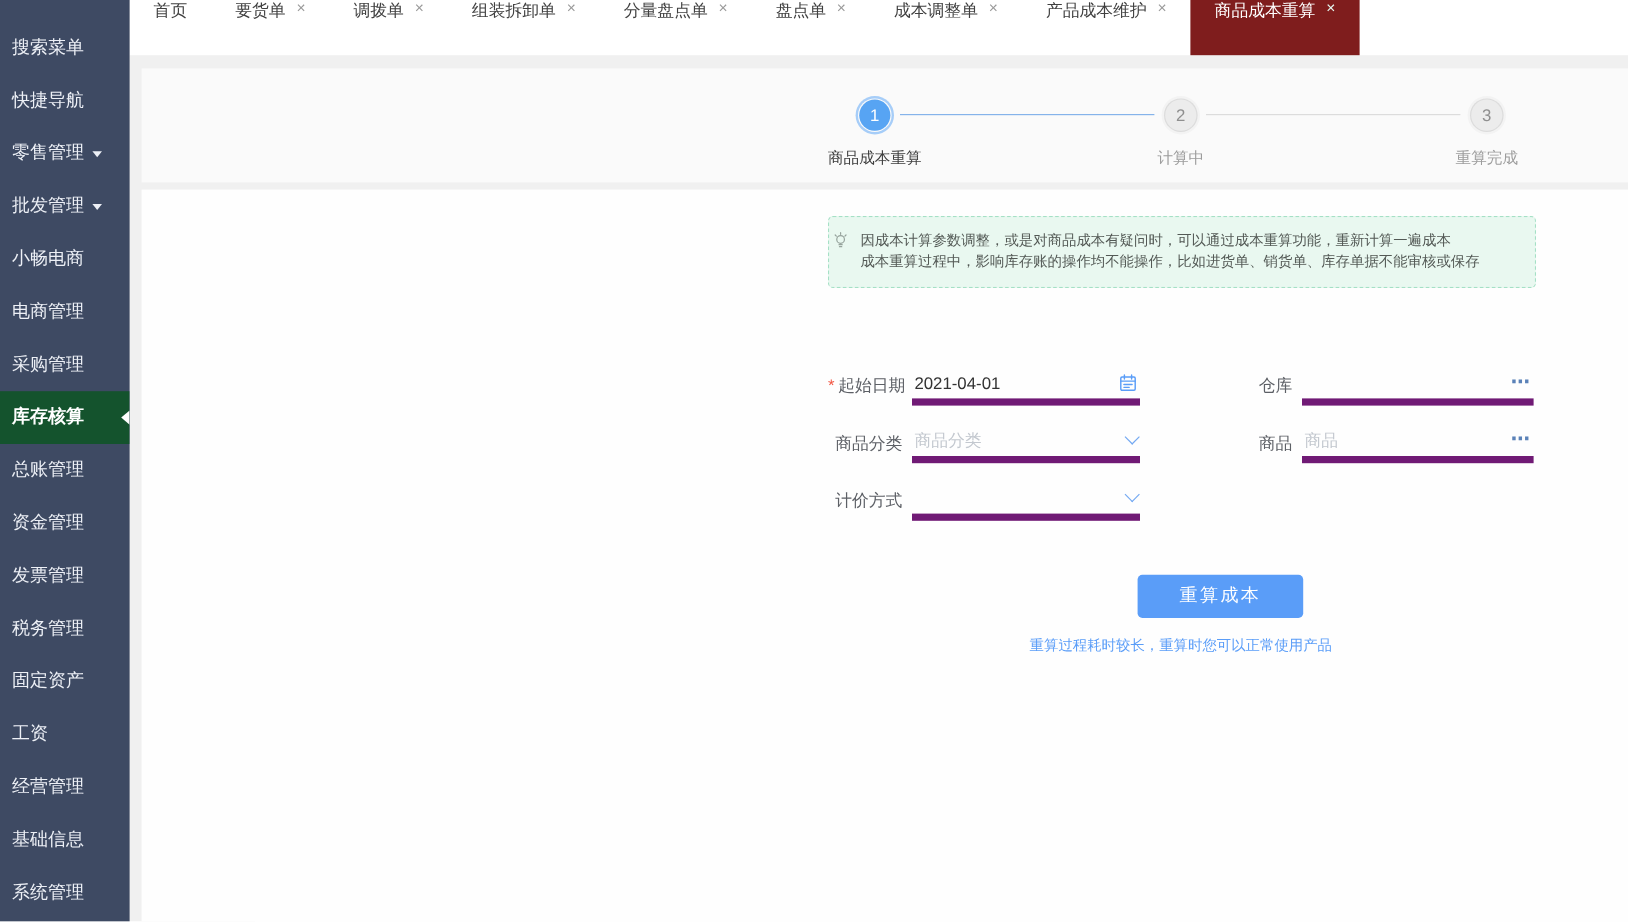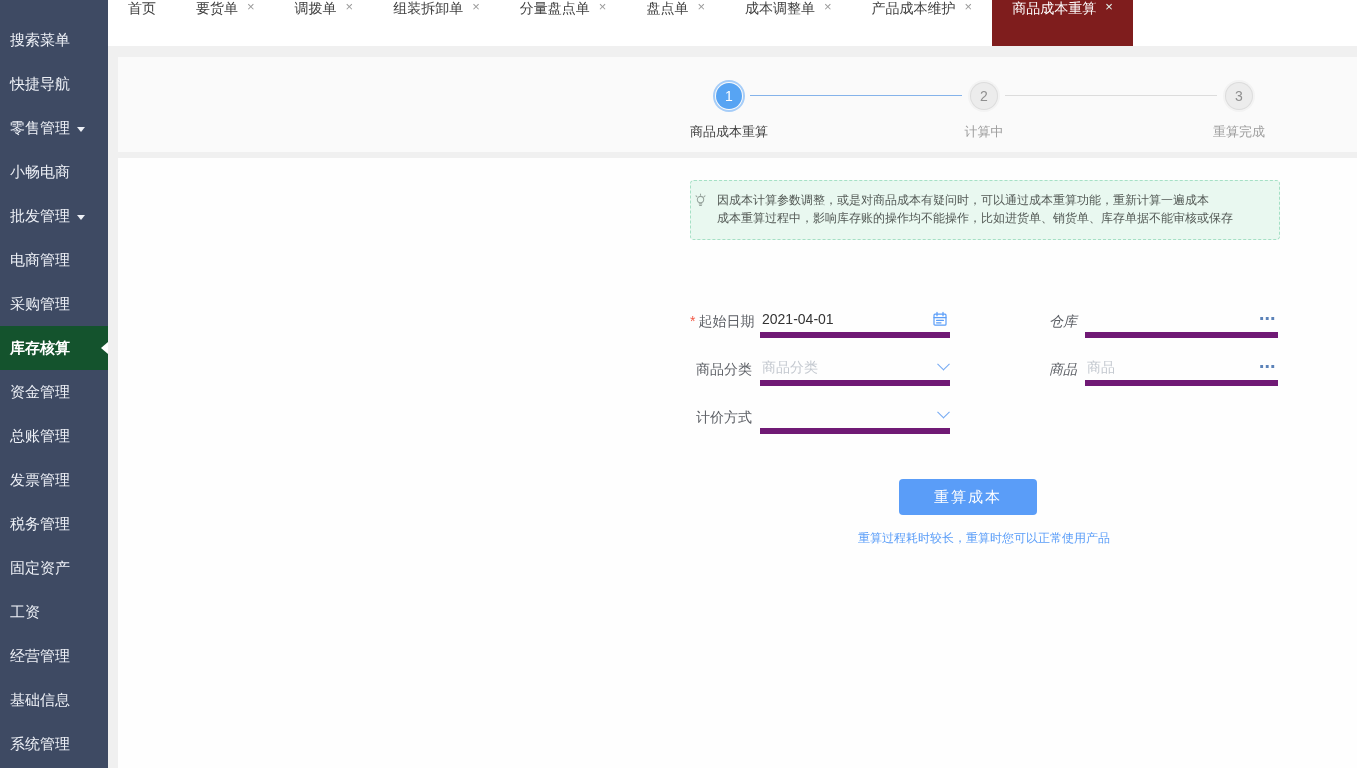--- a/index.html
+++ b/index.html
@@ -59,59 +59,59 @@
   .ntext p { margin: 0; }
 
   .form { position: absolute; left: 572px; top: 147px; width: 588px; }
   .form-row { display: flex; align-items: flex-start; margin-bottom: 15px; }
   .field { display: flex; align-items: center; }
   .field.col-left { width: 260px; margin-right: 58px; }
   .field.col-right { width: 270px; }
   .f-label { font-size: 14px; color: #5d6066; text-align: right; padding-right: 8px;
     white-space: nowrap; flex: 0 0 auto; }
   .col-left .f-label { width: 70px; }
-  .col-right .f-label { width: 77px; font-style: italic; }
+  .col-right .f-label { width: 77px; }
   .req { color: #f25643; margin-right: 3px; }
   .control { position: relative; flex: 1; min-width: 0; height: 33px;
     border-bottom: 6px solid #701a75; display: flex; align-items: center; }
   .f-input { border: none; outline: none; background: transparent; flex: 1; min-width: 0;
     font-size: 14px; color: #333; height: 30px; padding: 0 24px 0 2px;
     font-family: inherit; }
   .f-input::placeholder { color: #c3c8cf; }
   .adorn { position: absolute; right: 2px; top: 50%; transform: translateY(-50%);
     cursor: pointer; display: flex; align-items: center; }
   .chevron-shape { width: 9px; height: 9px; border-right: 1.5px solid #74a9f2;
     border-bottom: 1.5px solid #74a9f2; transform: rotate(45deg) translate(-2px,-2px); }
   .ellipsis-glyph { color: #5b82b8; font-size: 16px; line-height: 10px;
     letter-spacing: 1px; font-weight: bold; }
   .ellipsis-glyph::before { content: "⋯"; }
 
-  .btn-row { position: absolute; left: 556px; top: 321px; width: 588px; text-align: center; }
+  .btn-row { position: absolute; left: 605px; top: 321px; width: 588px; text-align: center; }
   .recalc-btn { display: inline-block; width: 138px; height: 36px; line-height: 36px;
     background: #5a9df8; color: #fff; font-size: 15px; letter-spacing: 2px;
     border: none; border-radius: 4px; cursor: pointer; font-family: inherit; }
   .note { position: absolute; left: 572px; top: 372px; width: 588px; text-align: center;
     font-size: 12px; color: #5a9df8; }
 </style>
 </head>
 <body>
 
 <div class="app">
 
   <nav class="sidebar" id="sidebar">
       <div class="side-item"><span>搜索菜单</span></div>
       <div class="side-item"><span>快捷导航</span></div>
       <div class="side-item"><span>零售管理</span><i class="arrow-down"></i></div>
+      <div class="side-item"><span>批发管理</span><i class="arrow-down"></i></div>
       <div class="side-item"><span>小畅电商</span></div>
-      <div class="side-item"><span>批发管理</span><i class="arrow-down"></i></div>
       <div class="side-item"><span>电商管理</span></div>
       <div class="side-item"><span>采购管理</span></div>
       <div class="side-item active"><span>库存核算</span></div>
+      <div class="side-item"><span>总账管理</span></div>
       <div class="side-item"><span>资金管理</span></div>
-      <div class="side-item"><span>总账管理</span></div>
       <div class="side-item"><span>发票管理</span></div>
       <div class="side-item"><span>税务管理</span></div>
       <div class="side-item"><span>固定资产</span></div>
       <div class="side-item"><span>工资</span></div>
       <div class="side-item"><span>经营管理</span></div>
       <div class="side-item"><span>基础信息</span></div>
       <div class="side-item"><span>系统管理</span></div>
     </nav>
 
   <div class="tabbar" id="tabbar">

